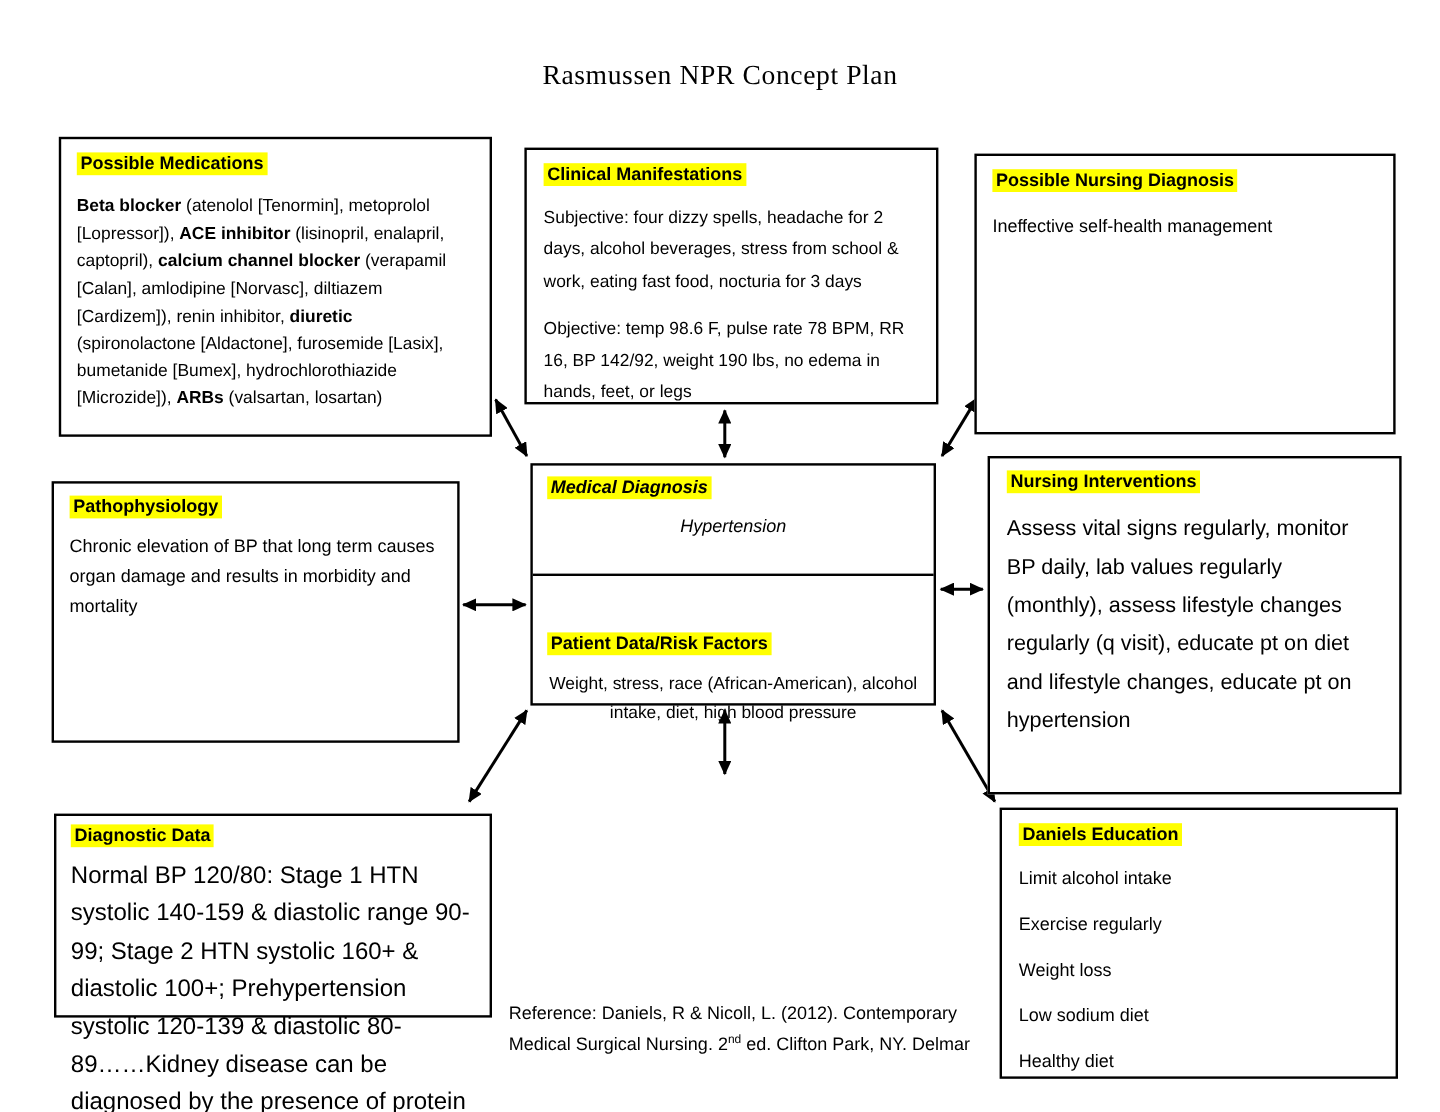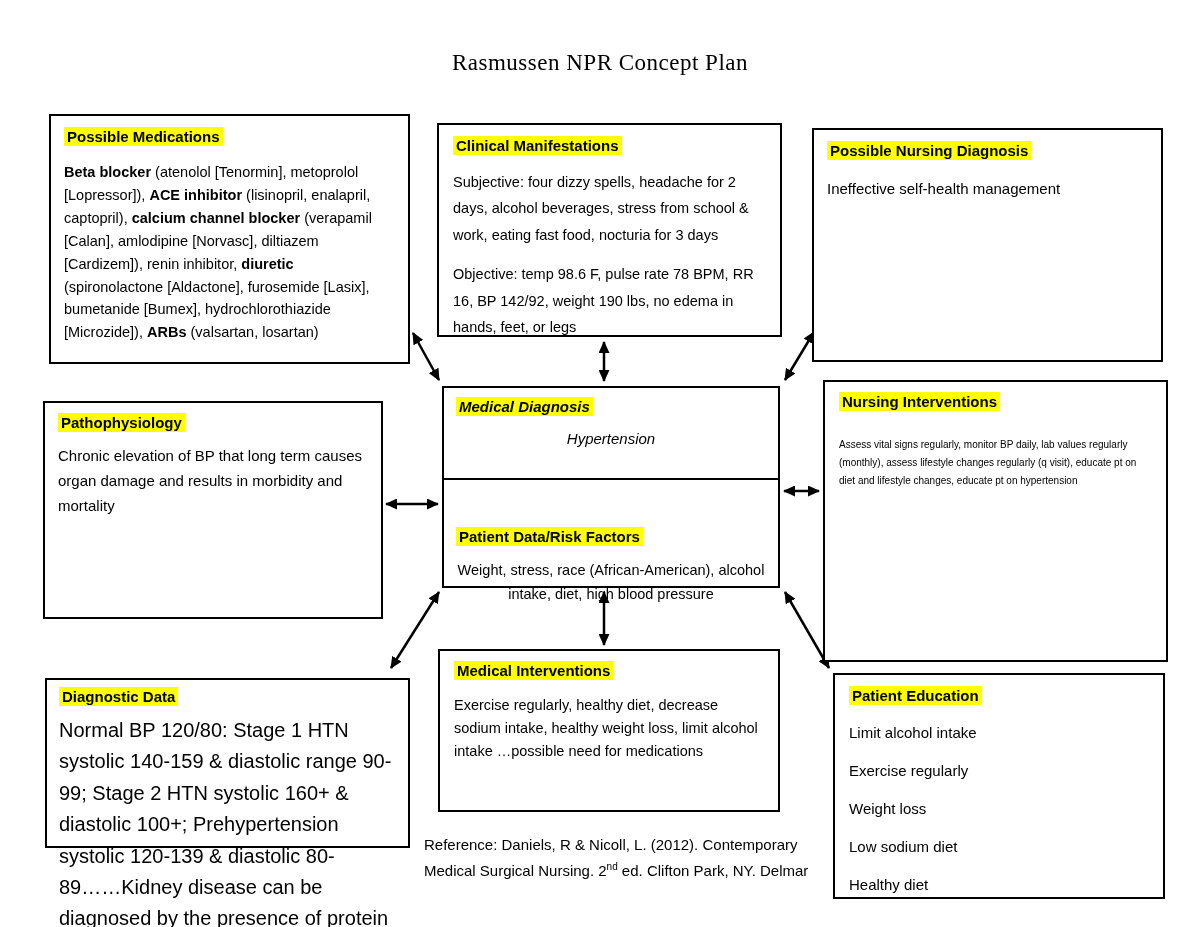--- a/index.html
+++ b/index.html
@@ -36,21 +36,21 @@
   .b-patho{left:43px;top:401px;width:340px;height:218px;padding:9px 13px;}
   .b-patho p.body{margin-top:11px;font-size:15px;line-height:1.65;}
 
   .b-center{left:442px;top:386px;width:338px;height:202px;padding:0;}
   .sec-md{height:91.5px;border-bottom:2.5px solid #000;box-sizing:border-box;padding:8px 12px 0;font-style:italic;}
   .sec-md p.body{margin-top:13px;text-align:center;font-size:15px;}
   .sec-pd{box-sizing:border-box;padding:9px 12px 0;margin-top:37px;}
   .sec-pd p.body{margin-top:11px;text-align:center;font-size:14.5px;line-height:1.72;}
 
   .b-ni{left:823px;top:380px;width:345px;height:282px;padding:9px 14px;}
-  .b-ni p.body{margin-top:24px;font-size:10px;line-height:1.78;}
+  .b-ni p.body{margin-top:12px;font-size:18px;line-height:1.78;}
 
   .b-dd{left:45px;top:678px;width:365px;height:170px;padding:6px 12px;}
   .b-dd p.body{margin-top:8px;font-size:20px;line-height:1.57;}
 
   .b-mi{left:438px;top:649px;width:342px;height:163px;padding:9px 14px;}
   .b-mi p.body{margin-top:13px;font-size:14.5px;line-height:1.6;}
 
   .b-pe{left:833px;top:673px;width:332px;height:226px;padding:10px 14px;}
   .b-pe p.body{margin-top:0;margin-bottom:14px;font-size:15px;line-height:1.6;}
   .b-pe p.body:first-of-type{margin-top:15px;}
@@ -119,27 +119,23 @@
   <div class="box b-ni">
     <div class="hdr"><span class="hl">Nursing Interventions</span></div>
     <p class="body">Assess vital signs regularly, monitor BP daily, lab values regularly (monthly), assess lifestyle changes regularly (q visit), educate pt on diet and lifestyle changes, educate pt on hypertension</p>
   </div>
 
   <div class="box b-dd">
     <div class="hdr"><span class="hl">Diagnostic Data</span></div>
     <p class="body">Normal BP 120/80:  Stage 1 HTN systolic 140-159 &amp; diastolic range 90-99; Stage 2 HTN systolic 160+ &amp; diastolic 100+; Prehypertension systolic 120-139 &amp; diastolic 80-89……Kidney disease can be diagnosed by the presence of protein and red blood cells in the urine, elevated levels of blood urea nitrogen (BUN), and elevated serum creatinine levels. Urinary tests for catecholamines, ECG to determine degree of cardiac involvement.</p>
   </div>
 
-  <div class="box b-mi">
-    <div class="hdr"><span class="hl">Medical Interventions</span></div>
-    <p class="body">Exercise regularly, healthy diet, decrease sodium intake, healthy weight loss, limit alcohol intake …possible need for medications</p>
-  </div>
 
   <div class="box b-pe">
-    <div class="hdr"><span class="hl">Patient Education</span></div>
+    <div class="hdr"><span class="hl">Daniels Education</span></div>
     <p class="body">Limit alcohol intake</p>
     <p class="body">Exercise regularly</p>
     <p class="body">Weight loss</p>
     <p class="body">Low sodium diet</p>
     <p class="body">Healthy diet</p>
   </div>
 
   <p class="reference"><span>Reference: Daniels, R &amp; Nicoll, L. (2012). Contemporary Medical Surgical Nursing. 2</span><sup>nd</sup><span> ed. Clifton Park, NY. Delmar</span></p>
 
 </div>

